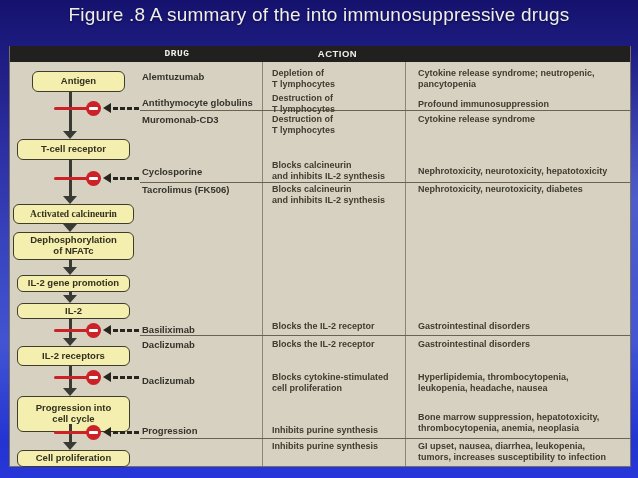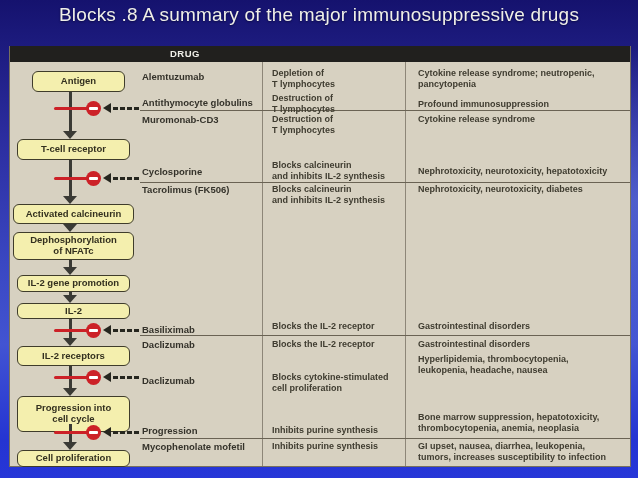--- a/index.html
+++ b/index.html
@@ -62,39 +62,40 @@
     width:0;height:0;border-top:5px solid transparent;border-bottom:5px solid transparent;
     border-right:8px solid #26261f;
   }
   .darrow .dash{width:5px;height:3px;background:#26261f;margin-left:2px;}
 </style>
 </head>
 <body>
 
 <div id="slide">
 
-  <div id="title">Blocks .8 A summary of the major immunosuppressive drugs</div>
+  <div id="title">Figure .8 A summary of the into immunosuppressive drugs</div>
 
   <div id="table">
 
     <div id="thead">
-      <div class="hlabel" style="left:100px;width:150px;">DRUG</div>
+      <div class="hlabel" style="left:92px;width:150px;font-family:Liberation Mono, monospace;">DRUG</div>
+      <div class="hlabel" style="left:255px;width:145px;">ACTION</div>
     </div>
 
     <div class="vdiv" style="left:252px;"></div>
     <div class="vdiv" style="left:395px;"></div>
 
     <div class="sep" style="top:64px;"></div>
     <div class="sep" style="top:136px;"></div>
     <div class="sep" style="top:289px;"></div>
     <div class="sep" style="top:392px;"></div>
 
     <div class="fbox" style="left:22px;top:25px;width:93px;height:21px;">Antigen</div>
     <div class="fbox" style="left:7px;top:93px;width:113px;height:21px;">T-cell receptor</div>
-    <div class="fbox" style="left:3px;top:158px;width:121px;height:20px;">Activated calcineurin</div>
+    <div class="fbox" style="left:3px;top:158px;width:121px;height:20px;font-family:Liberation Serif, serif;">Activated calcineurin</div>
     <div class="fbox" style="left:3px;top:186px;width:121px;height:28px;">Dephosphorylation
 of NFATc</div>
     <div class="fbox" style="left:7px;top:229px;width:113px;height:17px;">IL-2 gene promotion</div>
     <div class="fbox" style="left:7px;top:257px;width:113px;height:16px;">IL-2</div>
     <div class="fbox" style="left:7px;top:300px;width:113px;height:20px;">IL-2 receptors</div>
     <div class="fbox" style="left:7px;top:350px;width:113px;height:36px;">Progression into
 cell cycle</div>
     <div class="fbox" style="left:7px;top:404px;width:113px;height:17px;">Cell proliferation</div>
 
     <div class="vline" style="top:46px;height:40px;"></div>
@@ -175,21 +176,20 @@
 
     <div class="cell drugcol" style="top:25px;">Alemtuzumab</div>
     <div class="cell drugcol" style="top:51px;">Antithymocyte globulins</div>
     <div class="cell drugcol" style="top:68px;">Muromonab-CD3</div>
     <div class="cell drugcol" style="top:120px;">Cyclosporine</div>
     <div class="cell drugcol" style="top:138px;">Tacrolimus (FK506)</div>
     <div class="cell drugcol" style="top:278px;">Basiliximab</div>
     <div class="cell drugcol" style="top:293px;">Daclizumab</div>
     <div class="cell drugcol" style="top:329px;">Daclizumab</div>
     <div class="cell drugcol" style="top:379px;">Progression</div>
-    <div class="cell drugcol" style="top:395px;">Mycophenolate mofetil</div>
 
     <div class="cell act" style="top:22px;">Depletion of
 T lymphocytes</div>
     <div class="cell act" style="top:47px;">Destruction of
 T lymphocytes</div>
     <div class="cell act" style="top:68px;">Destruction of
 T lymphocytes</div>
     <div class="cell act" style="top:114px;">Blocks calcineurin
 and inhibits IL-2 synthesis</div>
     <div class="cell act" style="top:138px;">Blocks calcineurin
@@ -202,21 +202,21 @@
     <div class="cell act" style="top:395px;">Inhibits purine synthesis</div>
 
     <div class="cell adv" style="top:22px;">Cytokine release syndrome; neutropenic,
 pancytopenia</div>
     <div class="cell adv" style="top:53px;">Profound immunosuppression</div>
     <div class="cell adv" style="top:68px;">Cytokine release syndrome</div>
     <div class="cell adv" style="top:120px;">Nephrotoxicity, neurotoxicity, hepatotoxicity</div>
     <div class="cell adv" style="top:138px;">Nephrotoxicity, neurotoxicity, diabetes</div>
     <div class="cell adv" style="top:275px;">Gastrointestinal disorders</div>
     <div class="cell adv" style="top:293px;">Gastrointestinal disorders</div>
-    <div class="cell adv" style="top:308px;">Hyperlipidemia, thrombocytopenia,
+    <div class="cell adv" style="top:326px;">Hyperlipidemia, thrombocytopenia,
 leukopenia, headache, nausea</div>
     <div class="cell adv" style="top:395px;">GI upset, nausea, diarrhea, leukopenia,
 tumors, increases susceptibility to infection</div>
     <div class="cell adv" style="top:366px;">Bone marrow suppression, hepatotoxicity,
 thrombocytopenia, anemia, neoplasia</div>
 
   </div>
 </div>
 
 </body></html>

